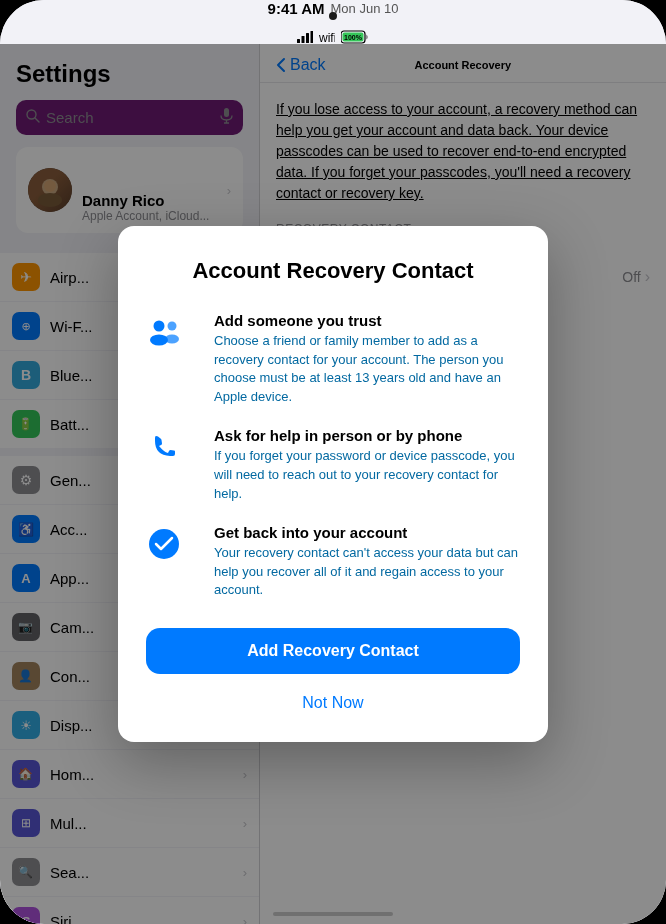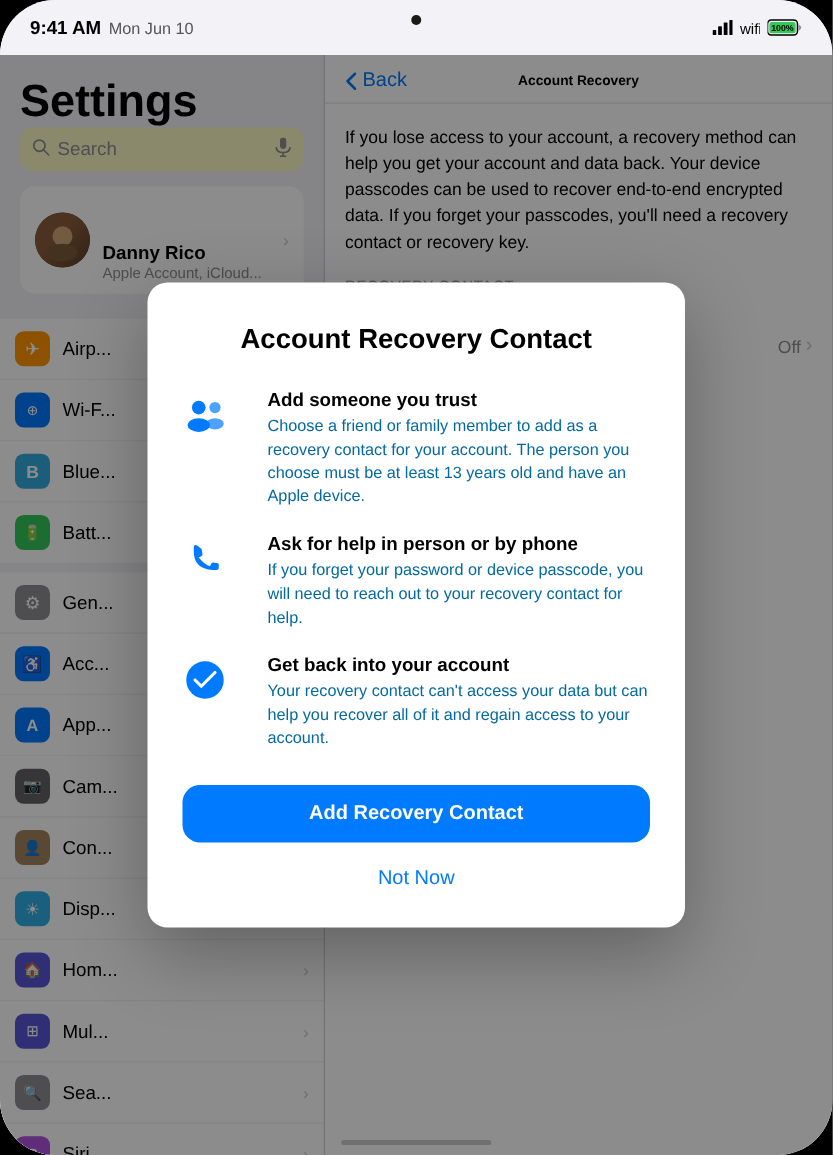--- a/index.html
+++ b/index.html
@@ -25,20 +25,21 @@
     
     .status-bar {
       height: 44px;
       background: #f2f2f7;
       display: flex;
       align-items: center;
       justify-content: space-between;
       padding: 0 24px;
       position: relative;
       z-index: 10;
+      flex-direction: column;
     }
     .status-time {
       font-size: 15px;
       font-weight: 600;
       color: #000;
     }
     .status-right {
       display: flex;
       align-items: center;
       gap: 6px;
@@ -57,30 +58,30 @@
       background: #f2f2f7;
       border-right: 1px solid #d1d1d6;
       overflow: hidden;
       flex-shrink: 0;
     }
 
     .sidebar-header {
       padding: 16px 16px 8px 16px;
     }
     .sidebar-title {
-      font-size: 36px;
+      font-size: 24px;
       font-weight: 700;
       color: #000;
-      margin-bottom: 0;
+      margin-bottom: 12px;
     }
 
     .search-bar {
       display: flex;
       align-items: center;
-      background: #fef9c3;
+      background: #701a75;
       border-radius: 10px;
       padding: 8px 10px;
       gap: 6px;
       margin-bottom: 12px;
     }
     .search-icon-wrap {
       color: #8e8e93;
       font-size: 14px;
     }
     .search-input-text {
@@ -221,20 +222,21 @@
       font-weight: 600;
       color: #000;
       margin-right: 50px;
     }
 
     .detail-body {
       padding: 16px;
       font-size: 14px;
       color: #000;
       line-height: 1.5;
+      text-decoration: underline;
     }
     .section-label {
       font-size: 12px;
       color: #8e8e93;
       text-transform: uppercase;
       letter-spacing: 0.5px;
       margin: 16px 0 6px;
     }
 
     

